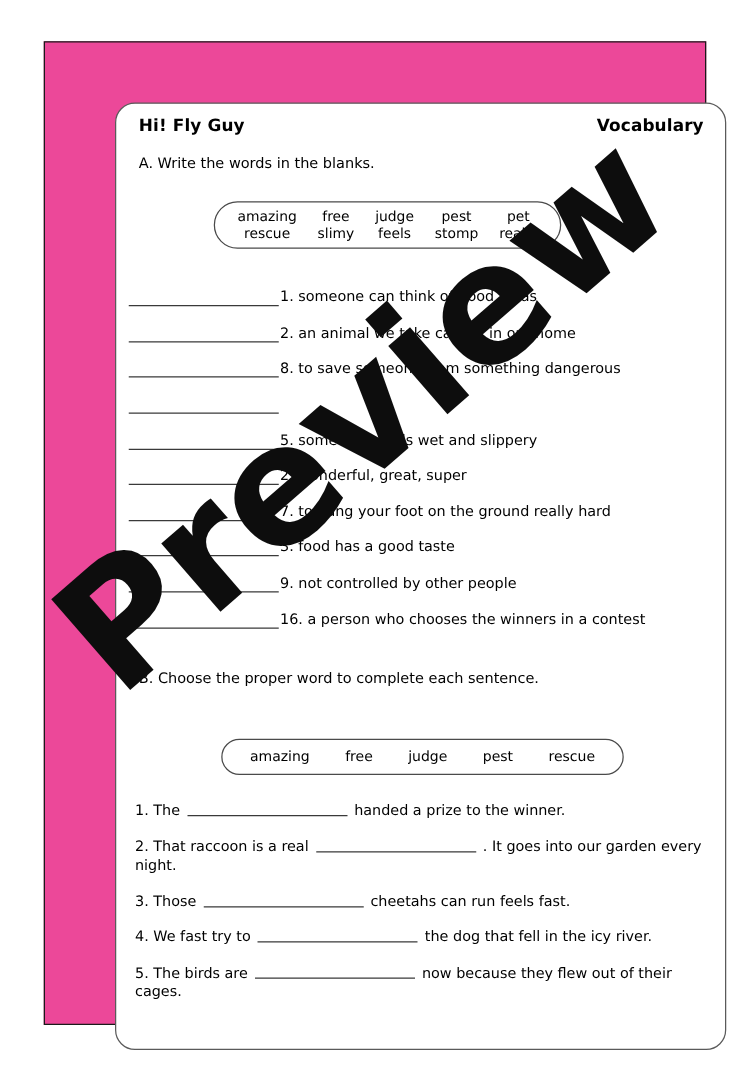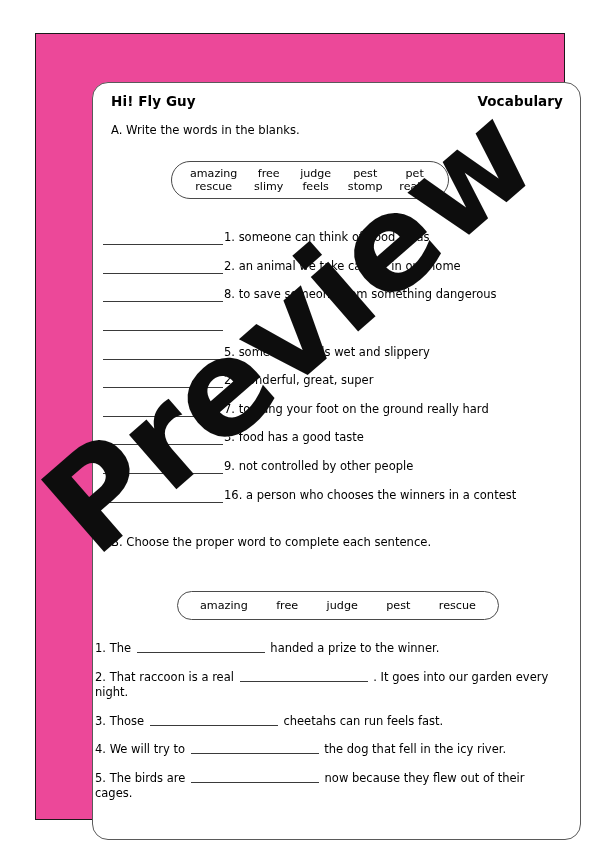--- a/index.html
+++ b/index.html
@@ -139,21 +139,21 @@
     display: flex;
     align-items: center;
     justify-content: space-between;
     padding: 0 22px;
   }
   #word-bank-b .wb-word { font-size: 11.2px; }
 
   
   #sec-b-list {
     position: absolute;
-    left: 2px;
+    left: 15px;
     top: 558px;
     width: 455px;
   }
   .sent-row {
     font-size: 11.5px;
     line-height: 15.5px;
     margin-bottom: 13px;
   }
   .sent-blank {
     display: inline-block;
@@ -284,21 +284,21 @@
         <span>. It goes into our garden every night.</span>
       </div>
       <div class="sent-row">
         <span>3.</span>
         <span>Those</span>
         <span class="sent-blank"></span>
         <span>cheetahs can run feels fast.</span>
       </div>
       <div class="sent-row">
         <span>4.</span>
-        <span>We will try to</span>
+        <span>We fast try to</span>
         <span class="sent-blank"></span>
         <span>the dog that fell in the icy river.</span>
       </div>
       <div class="sent-row">
         <span>5.</span>
         <span>The birds are</span>
         <span class="sent-blank"></span>
         <span>now because they flew out of their cages.</span>
       </div>
     </div>

